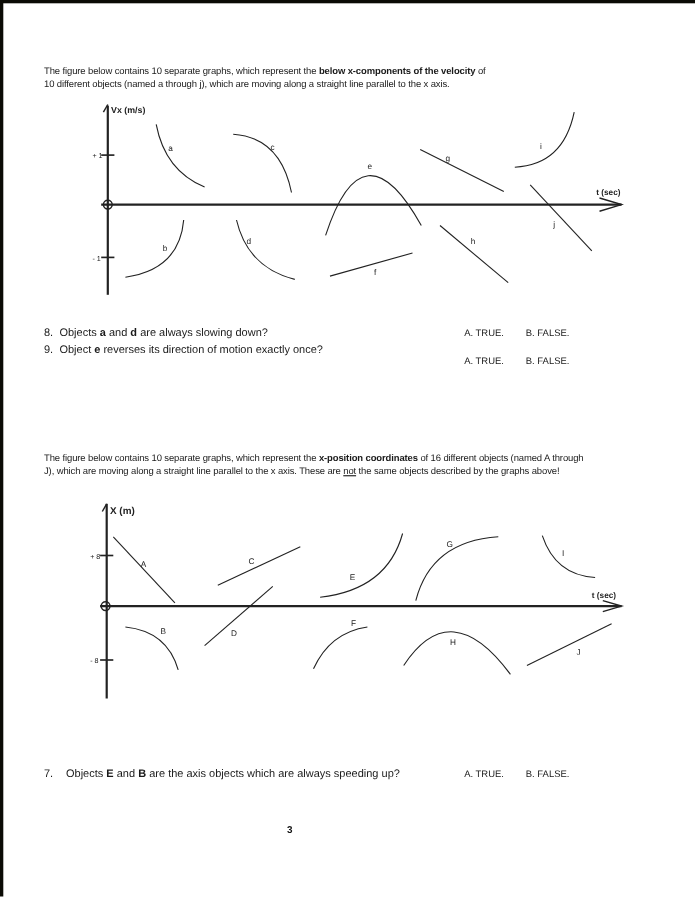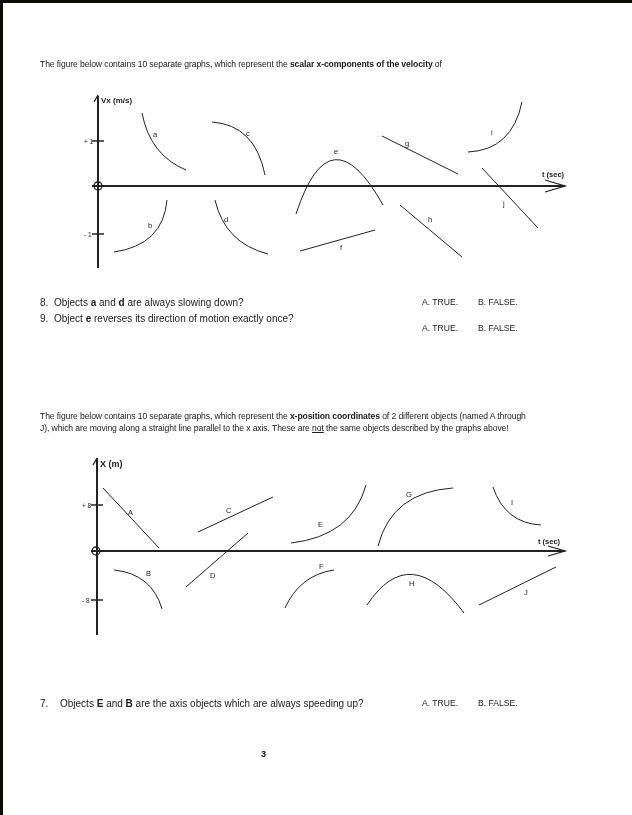--- a/index.html
+++ b/index.html
@@ -27,21 +27,22 @@
   svg text { font-family: "Liberation Sans", sans-serif; }
   .pnum { position:absolute; left:261px; top:749px; font-size:9px; font-weight:bold; }
 </style>
 </head>
 <body>
 
 <div class="frame-top"></div>
 <div class="frame-left"></div>
 
 <div class="para" style="top:58px; width:560px;">
-  <span>The figure below contains 10 separate graphs, which represent the </span><b>scalar x-components of the velocity</b><span> of</span><br>
+  <span>The figure below contains 10 separate graphs, which represent the </span><b>below x-components of the velocity</b><span> of</span><br>
+  <span>10 different objects (named a through j), which are moving along a straight line parallel to the x axis.</span>
 </div>
 
 <svg class="graph" width="632" height="815">
   <g stroke="#222" fill="none">
 
     <line x1="98" y1="96" x2="98" y2="268" stroke-width="2"></line>
     <line x1="92" y1="186" x2="565" y2="186" stroke-width="2"></line>
     <polyline points="545,180 565,186 545,192" stroke-width="1.3"></polyline>
     <line x1="94" y1="102" x2="98" y2="95" stroke-width="1.3"></line>
     <circle cx="98" cy="186" r="4" stroke-width="1.3"></circle>
@@ -119,21 +120,21 @@
 <div class="opt" style="left:410px; top:297px;">A. TRUE.</div>
 <div class="opt" style="left:466px; top:297px;">B. FALSE.</div>
 
 <div class="q" style="top:313px;">
   <span class="num">9.</span><span>Object </span><b>e</b><span> reverses its direction of motion exactly once?</span>
 </div>
 <div class="opt" style="left:410px; top:323px;">A. TRUE.</div>
 <div class="opt" style="left:466px; top:323px;">B. FALSE.</div>
 
 <div class="para" style="top:410px; width:570px;">
-  <span>The figure below contains 10 separate graphs, which represent the </span><b>x-position coordinates</b><span> of 2 different objects  (named A through</span><br>
+  <span>The figure below contains 10 separate graphs, which represent the </span><b>x-position coordinates</b><span> of 16 different objects  (named A through</span><br>
   <span>J), which are moving along a straight line parallel to the x axis. These are </span><u>not</u><span> the same objects described by the graphs above!</span>
 </div>
 
 <div class="q" style="top:698px;">
   <span class="num" style="width:20px">7.</span><span>Objects </span><b>E</b><span> and </span><b>B</b><span> are the axis objects which are always speeding up?</span>
 </div>
 <div class="opt" style="left:410px; top:698px;">A. TRUE.</div>
 <div class="opt" style="left:466px; top:698px;">B. FALSE.</div>
 
 <div class="pnum">3</div>

